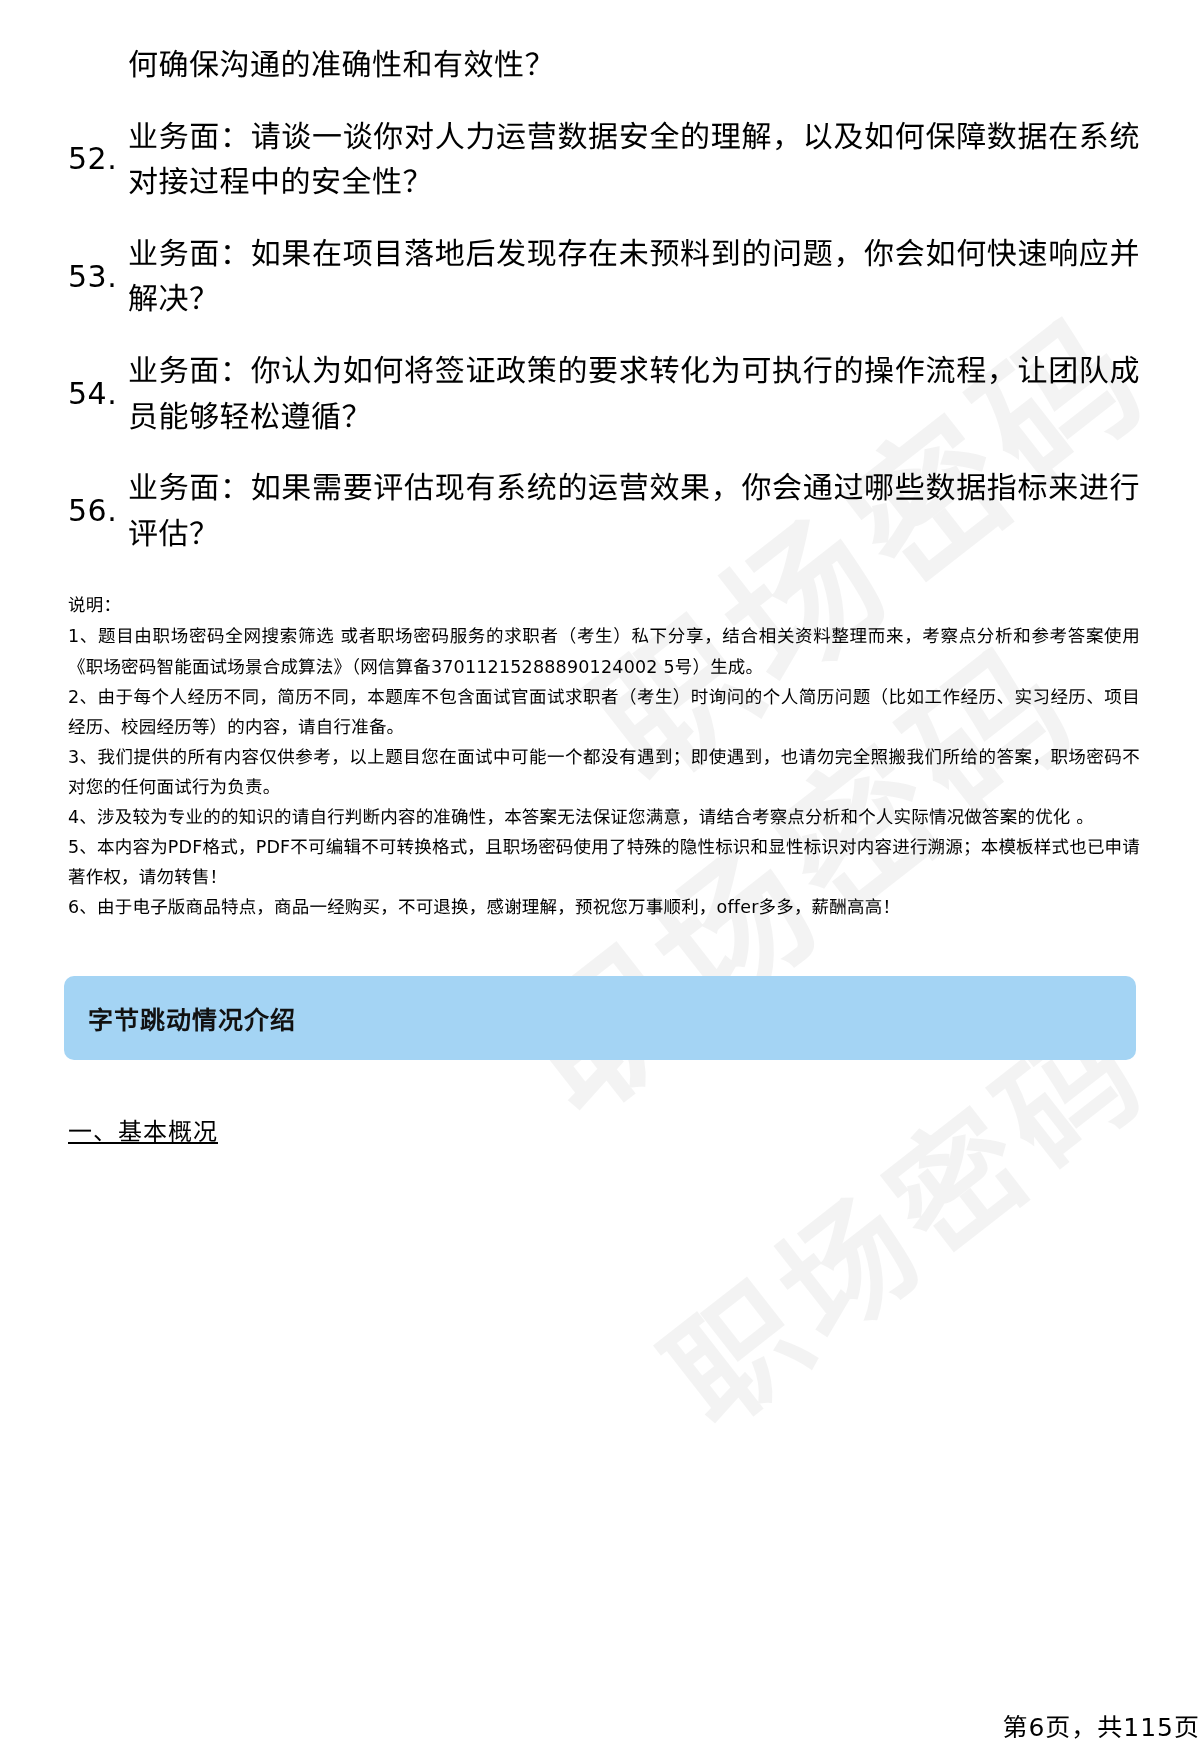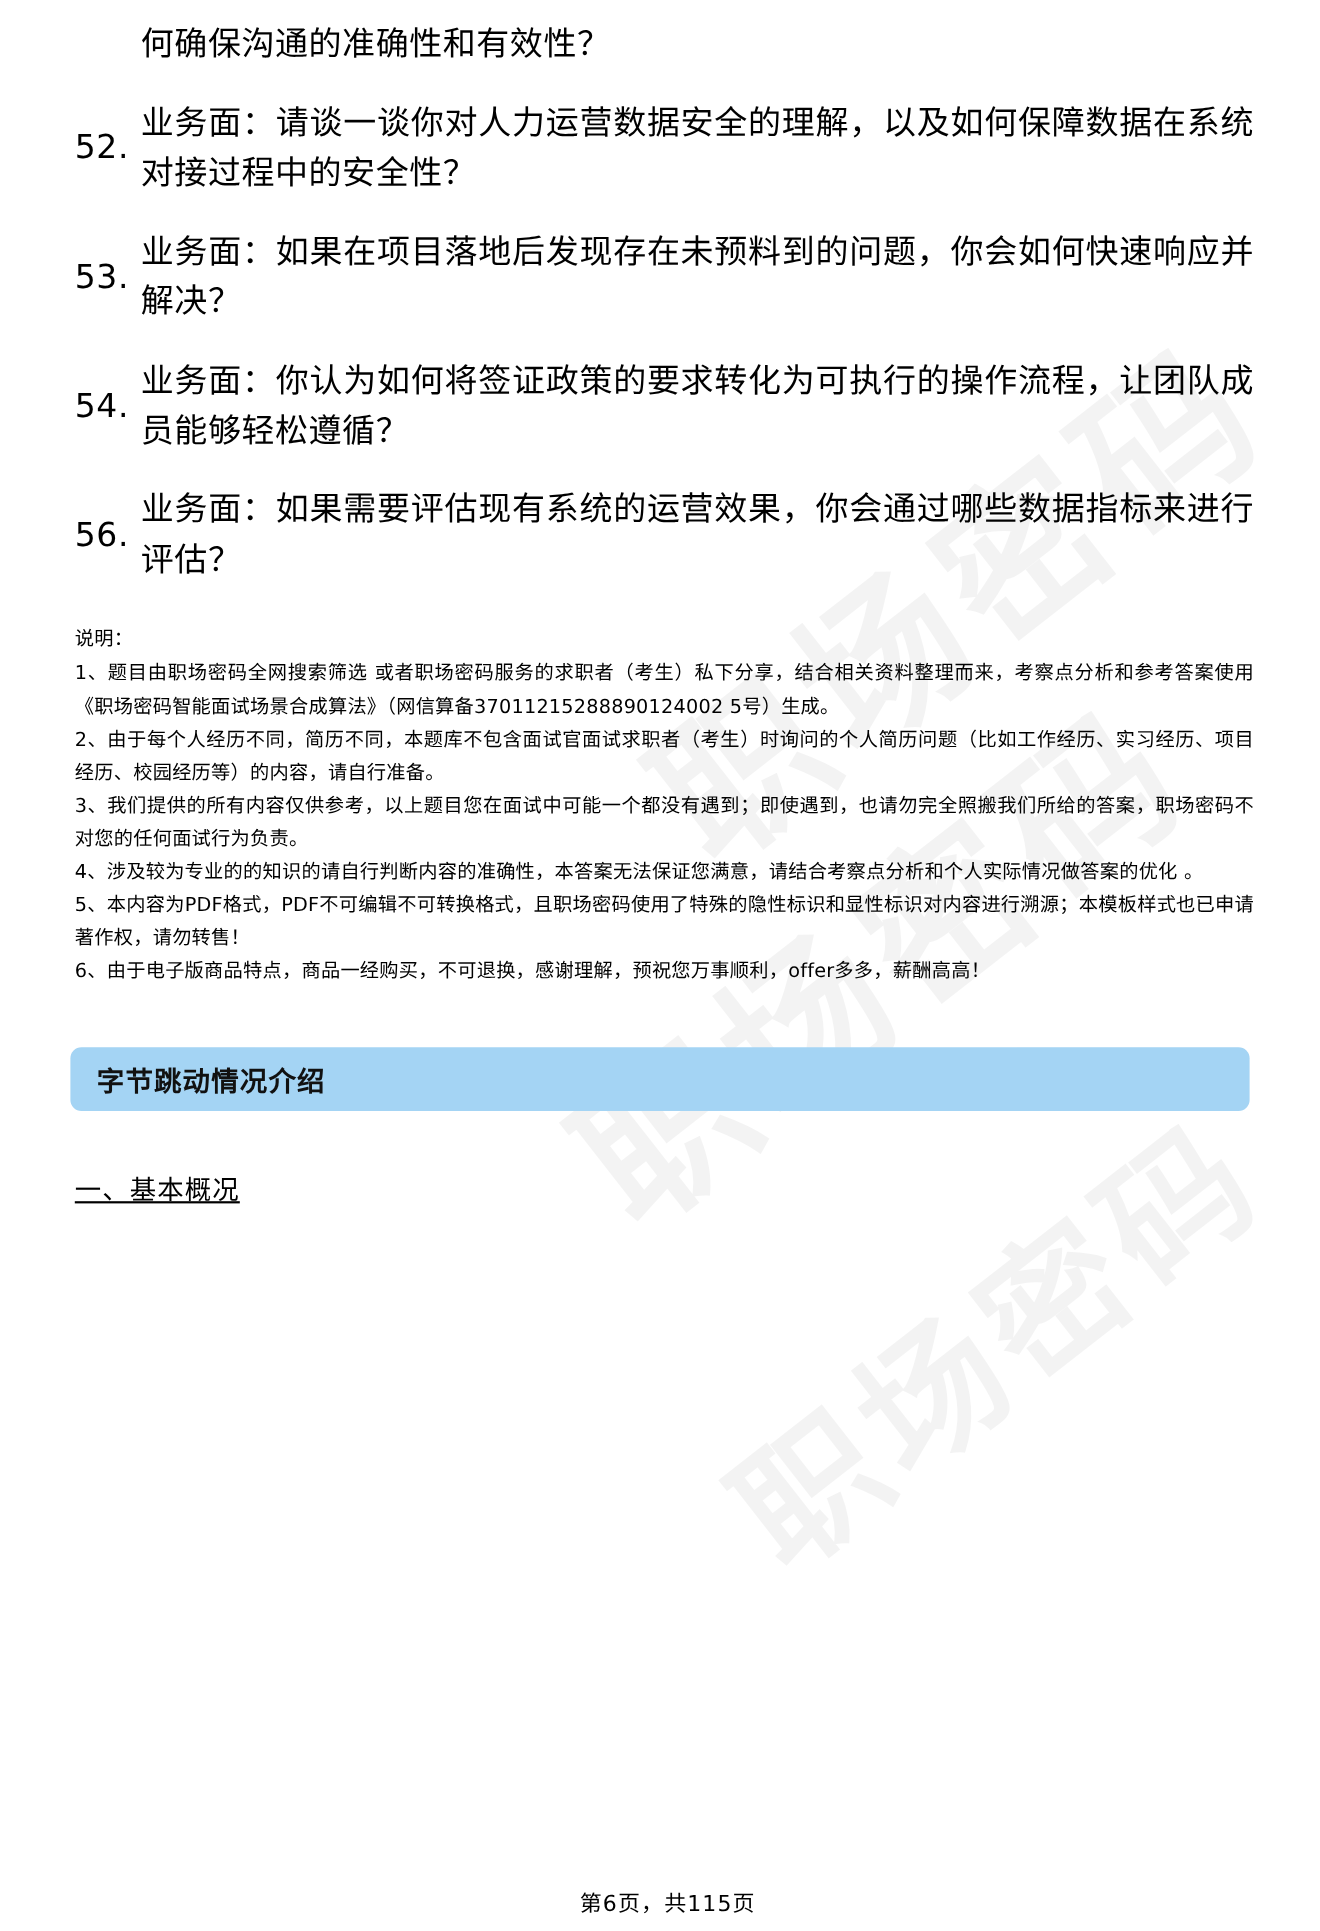--- a/index.html
+++ b/index.html
@@ -54,21 +54,21 @@
   
   .q-list {
     margin: 0;
     padding: 0;
     list-style: none;
   }
   .q-continued {
     font-size: 30px;
     line-height: 1.52;
     padding-left: 68px;
-    padding-top: 18px;
+    padding-top: 42px;
     letter-spacing: 0.5px;
   }
   .q-item {
     display: flex;
     align-items: center;
     margin-top: 26px;
     font-size: 30px;
     line-height: 1.52;
     letter-spacing: 0.5px;
   }
@@ -96,21 +96,21 @@
   .notes-title { margin-bottom: 1px; }
   .note-line { text-align: justify; text-justify: inter-ideograph; }
 
   
   .section-banner {
     margin-top: 54px;
     margin-left: 4px;
     margin-right: 4px;
     background: #a4d4f4;
     border-radius: 10px;
-    height: 58px;
+    height: 84px;
     display: flex;
     align-items: center;
     padding-left: 24px;
     box-sizing: border-box;
   }
   .section-banner-text {
     font-size: 25px;
     font-weight: 700;
     color: #111111;
     letter-spacing: 1px;
@@ -134,22 +134,22 @@
     text-justify: inter-ideograph;
     letter-spacing: 0.3px;
   }
 
   
   .page-footer {
     position: absolute;
     left: 14px;
     right: 0;
     bottom: 12px;
-    text-align: center;
-    font-size: 20px;
+    text-align: right;
+    font-size: 25px;
     letter-spacing: 1px;
     z-index: 3;
   }
 </style>
 </head>
 <body>
 
 <div id="page">
 
   <div class="watermark-layer">

